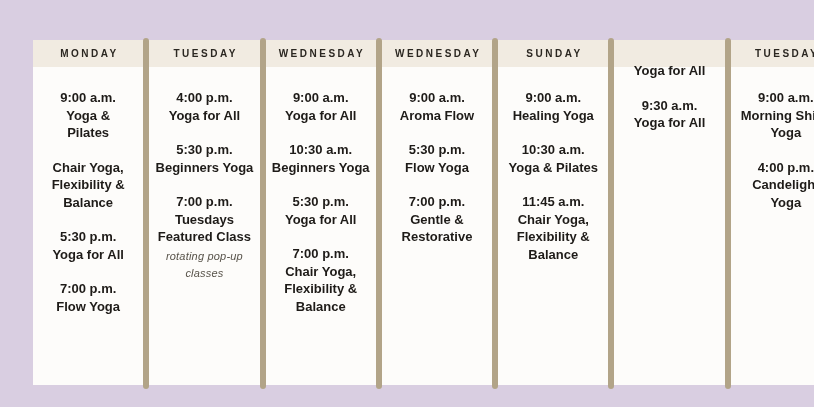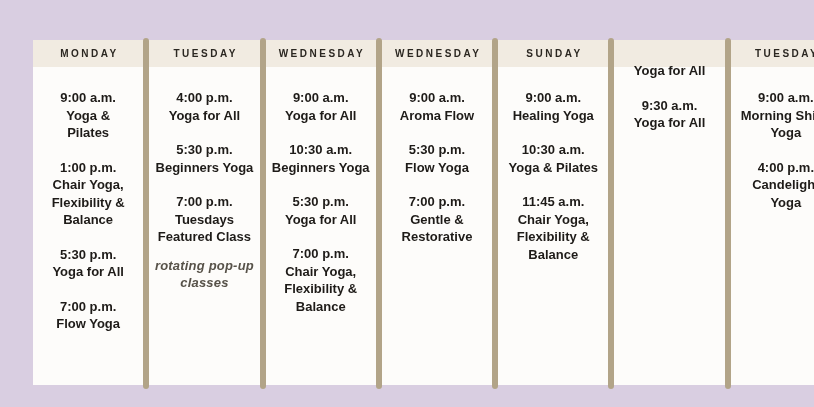--- a/index.html
+++ b/index.html
@@ -52,25 +52,25 @@
   }
   .entry {
     margin: 0 0 17px 0;
     font-size: 13px;
     font-weight: bold;
     line-height: 17.5px;
     color: #1e1b18;
   }
   .class-time, .class-name { white-space: pre-line; }
   .note {
-    font-size: 13px;
+    font-size: 11px;
     font-style: italic;
-    font-weight: bold;
+    font-weight: normal;
     color: #575249;
-    margin-top: 11px;
+    margin-top: 2px;
     letter-spacing: 0.2px;
   }
   .divider {
     flex: 0 0 6px;
     width: 6px;
     background: #b2a488;
     border-radius: 3px;
     margin-top: -2px;
     margin-bottom: -4px;
     z-index: 2;
@@ -86,21 +86,20 @@
     <div class="col-header">
       <span class="day-label">MONDAY</span>
     </div>
     <div class="col-body">
       <div class="entry">
         <div class="class-time">9:00 a.m.</div>
         <div class="class-name">Yoga &amp;
 Pilates</div>
       </div>
       <div class="entry">
-        <div class="class-time">1:00 p.m.</div>
         <div class="class-name">Chair Yoga,
 Flexibility &amp;
 Balance</div>
       </div>
       <div class="entry">
         <div class="class-time">5:30 p.m.</div>
         <div class="class-name">Yoga for All</div>
       </div>
       <div class="entry">
         <div class="class-time">7:00 p.m.</div>

